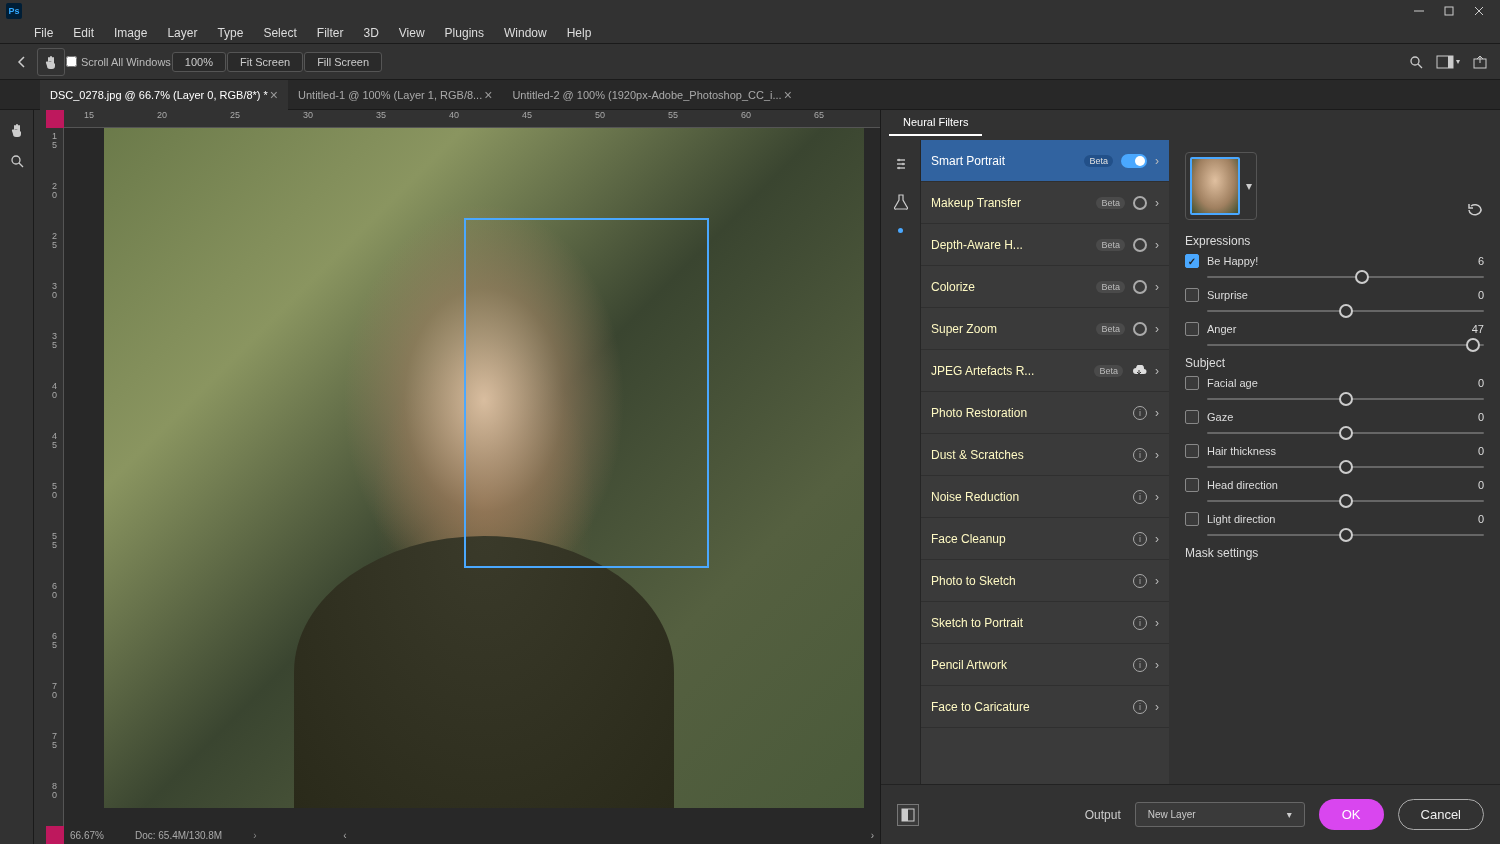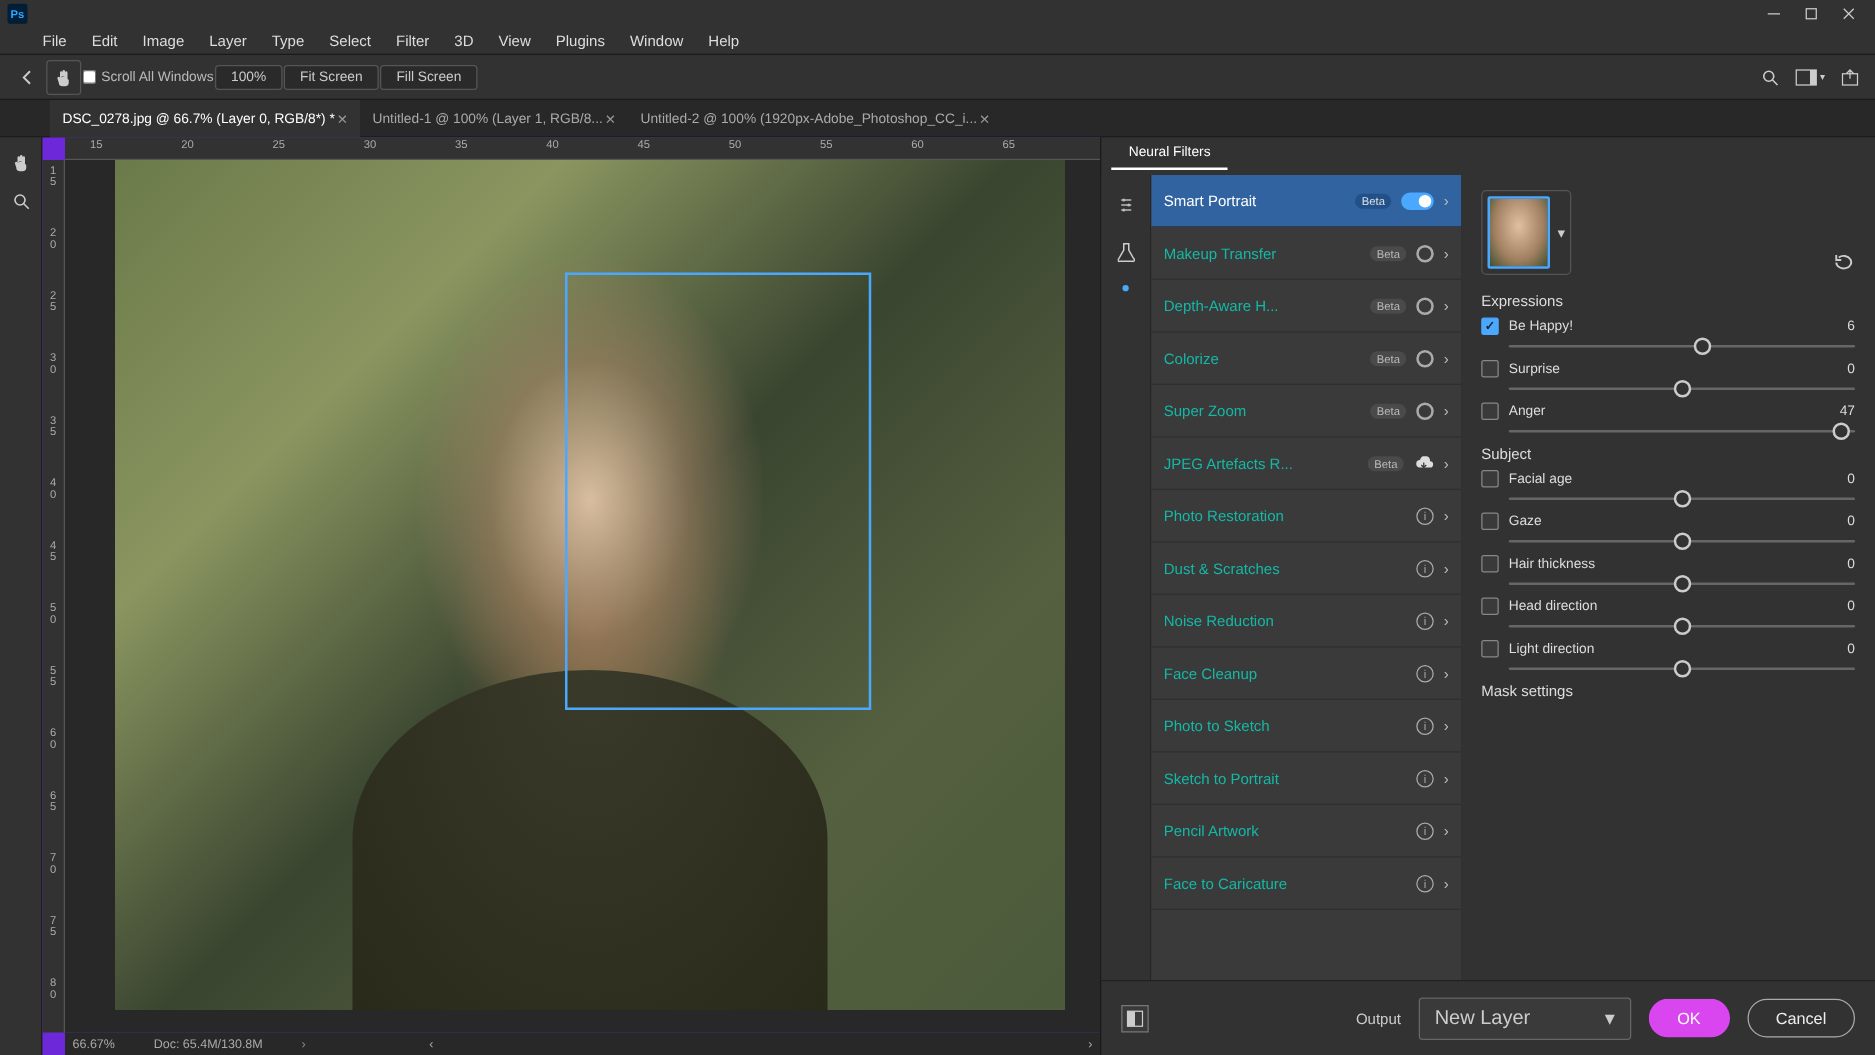--- a/index.html
+++ b/index.html
@@ -31,21 +31,21 @@
 .doctabs { height: 30px; background: #282828; display: flex; align-items: center; padding-left: 40px; border-bottom: 1px solid #1a1a1a; }
 .doctabs .tab { display: flex; align-items: center; padding: 0 10px; height: 30px; font-size: 11px; color: #aaa; cursor: pointer; gap: 2px; }
 .doctabs .tab.active { background: #323232; color: #fff; }
 .doctabs .tab .close { color: #999; cursor: pointer; font-size: 14px; }
 
 
 .main { display: flex; height: 734px; }
 .lefttools { width: 34px; background: #323232; border-right: 1px solid #1a1a1a; padding-top: 4px; }
 .lefttools .tool { width: 30px; height: 30px; display: flex; align-items: center; justify-content: center; cursor: pointer; margin: 1px auto; }
 
-.canvas-area { flex: 1; background: #6d28d9; position: relative; display: flex; }
+.canvas-area { flex: 1; background: #be185d; position: relative; display: flex; margin-left: 12px; }
 .ruler-h { position: absolute; top: 0; left: 18px; right: 0; height: 18px; background: #323232; border-bottom: 1px solid #555; display: flex; overflow: hidden; font-size: 9px; color: #aaa; }
 .ruler-h .tick { position: absolute; top: 0; text-align: center; }
 .ruler-v { position: absolute; top: 18px; left: 0; width: 18px; bottom: 18px; background: #323232; border-right: 1px solid #555; font-size: 9px; color: #aaa; }
 .ruler-v .tick { position: absolute; left: 0; width: 100%; text-align: center; line-height: 9px; }
 
 .canvas-inner { position: absolute; top: 18px; left: 18px; right: 0; bottom: 18px; overflow: hidden; background: #282828; }
 .image-placeholder { position: absolute; top: 0; left: 40px; width: 760px; height: 680px; background: linear-gradient(135deg, #6b7a4a 0%, #8a9560 25%, #3a4530 50%, #556040 75%, #4a5a3a 100%); }
 .image-placeholder::before { content:''; position:absolute; inset:0; background: radial-gradient(ellipse 200px 280px at 50% 40%, rgba(230,200,170,.9), rgba(160,130,100,.6) 40%, transparent 70%), radial-gradient(ellipse 170px 250px at 50% 55%, rgba(150,110,70,.7), transparent 65%); }
 .image-placeholder::after { content:''; position:absolute; bottom:0; left:25%; right:25%; height:40%; background: radial-gradient(ellipse at top, #3a3a2a, #2a2a1a); border-radius: 50% 50% 0 0; }
 .sel-box { position: absolute; border: 2px solid #4aa8ff; top: 90px; left: 400px; width: 245px; height: 350px; }
@@ -59,21 +59,21 @@
 .nf-tab-header .nftab { padding: 6px 14px; font-size: 11px; color: #fff; border-bottom: 2px solid #fff; }
 
 .nf-body { flex: 1; display: flex; overflow: hidden; }
 .nf-cat { width: 40px; background: #323232; border-right: 1px solid #252525; padding-top: 12px; display: flex; flex-direction: column; align-items: center; gap: 14px; }
 .nf-cat .caticon { width: 24px; height: 24px; display: flex; align-items: center; justify-content: center; cursor: pointer; position: relative; }
 .nf-cat .dot { width: 5px; height: 5px; background: #4aa8ff; border-radius: 50%; }
 
 .nf-list { width: 248px; background: #3a3a3a; overflow-y: auto; }
 .nf-row { display: flex; align-items: center; padding: 0 10px; height: 42px; border-bottom: 1px solid #2f2f2f; cursor: pointer; gap: 8px; }
 .nf-row.active { background: #3163a0; }
-.nf-row .label { flex: 1; color: #14b8a6; font-size: 12px; }
+.nf-row .label { flex: 1; color: #fef9c3; font-size: 12px; }
 .nf-row.active .label { color: #fff; }
 .nf-row .beta { font-size: 9px; color: #bbb; background: #4a4a4a; padding: 1px 5px; border-radius: 7px; }
 .nf-row.active .beta { background: #225089; color: #e0e0e0; }
 .nf-row .toggle { width: 26px; height: 14px; background: #555; border-radius: 7px; position: relative; cursor: pointer; }
 .nf-row .toggle.on { background: #4aa8ff; }
 .nf-row .toggle .knob { width: 10px; height: 10px; background: #fff; border-radius: 50%; position: absolute; top: 2px; left: 2px; }
 .nf-row .toggle.on .knob { left: 14px; }
 .nf-row .ringtgl { width: 14px; height: 14px; border: 2px solid #aaa; border-radius: 50%; cursor: pointer; }
 .nf-row .info { width: 14px; height: 14px; border: 1px solid #aaa; border-radius: 50%; font-size: 9px; display: flex; align-items: center; justify-content: center; color: #aaa; }
 .nf-row .cloud { width: 16px; height: 12px; }
@@ -93,21 +93,21 @@
 .slider-head .chkbox.on { background: #4aa8ff; border-color: #4aa8ff; }
 .slider-head .chkbox.on::after { content:'✓'; color: #222; font-size: 10px; font-weight: bold; }
 .slider-head .slabel { flex: 1; color: #ddd; font-size: 11px; }
 .slider-head .sval { color: #ddd; font-size: 11px; }
 .slider-track { height: 2px; background: #666; margin: 8px 0 0 22px; position: relative; border-radius: 1px; }
 .slider-thumb { width: 14px; height: 14px; border: 2px solid #ccc; background: #323232; border-radius: 50%; position: absolute; top: -6px; transform: translateX(-50%); cursor: pointer; }
 
 .nf-footer { height: 60px; border-top: 1px solid #222; display: flex; align-items: center; padding: 0 16px; gap: 14px; }
 .nf-footer .preview-ic { width: 22px; height: 22px; border: 1px solid #777; display: flex; align-items: center; justify-content: center; cursor: pointer; background: #3a3a3a; }
 .nf-footer .outlabel { margin-left: auto; font-size: 12px; color: #ccc; }
-.nf-footer .outsel { border: 1px solid #666; background: #3a3a3a; padding: 6px 12px; border-radius: 3px; font-size: 16px; width: 170px; display: flex; justify-content: space-between; align-items: center; cursor: pointer; }
+.nf-footer .outsel { border: 1px solid #666; background: #3a3a3a; padding: 6px 12px; border-radius: 3px; font-size: 10px; width: 170px; display: flex; justify-content: space-between; align-items: center; cursor: pointer; }
 .nf-footer .btn { padding: 7px 22px; border-radius: 18px; font-size: 13px; cursor: pointer; border: 1px solid transparent; }
 .nf-footer .btn.ok { background: #d946ef; color: #fff; }
 .nf-footer .btn.cancel { border-color: #aaa; color: #eee; }
 
 svg { pointer-events: none; }
 </style>
 </head>
 <body>
 
 <div class="titlebar">

